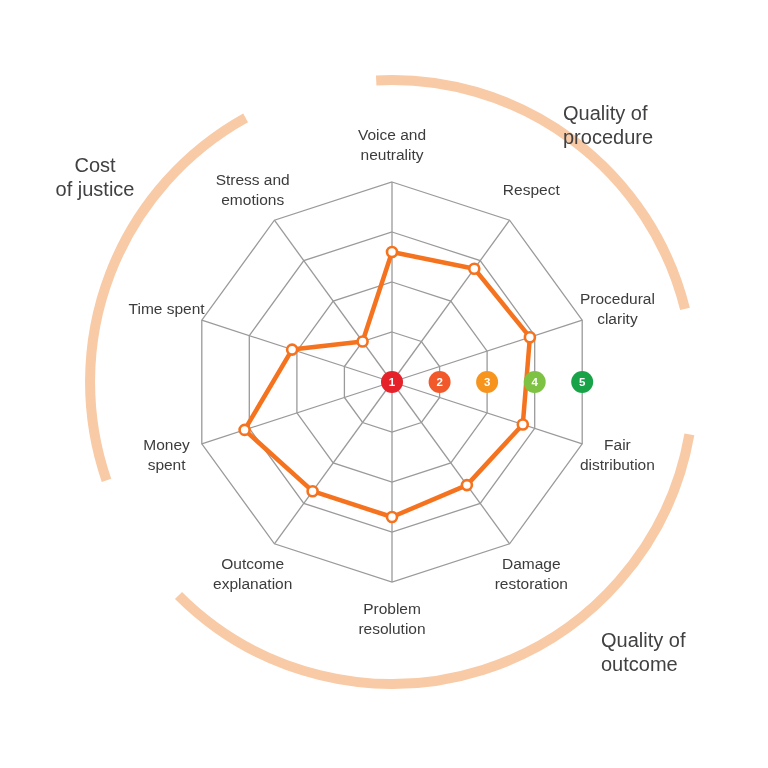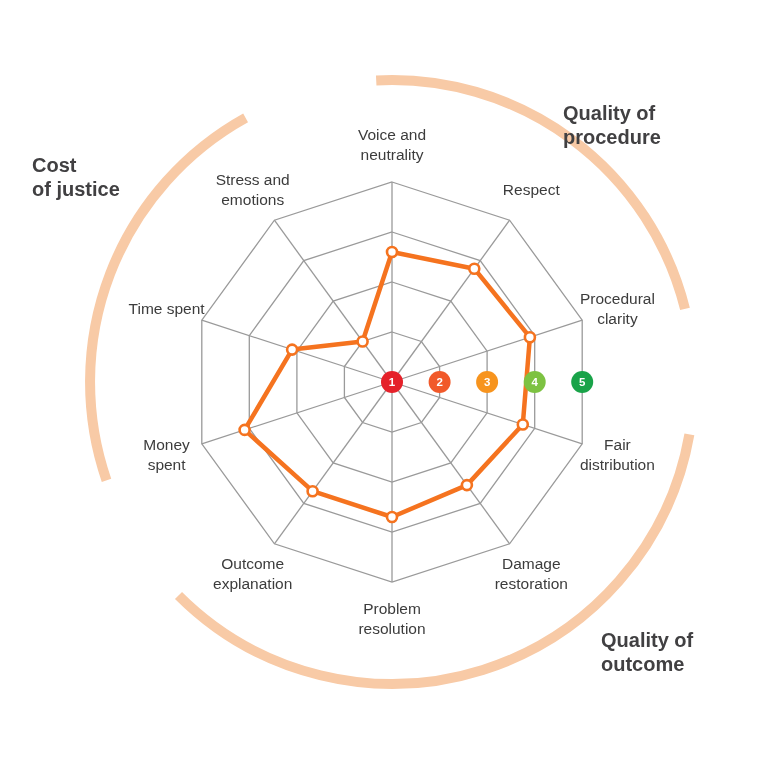--- a/index.html
+++ b/index.html
@@ -1,21 +1,21 @@
 <!DOCTYPE html>
 <html><head>
 <meta charset="utf-8">
 <style>
   html,body{margin:0;padding:0;background:#ffffff;}
   .stage{position:relative;width:768px;height:768px;background:#ffffff;overflow:hidden;
          font-family:"Liberation Sans","DejaVu Sans",sans-serif;}
   svg{position:absolute;left:0;top:0;}
-  .section-label{position:absolute;white-space:pre-line;font-weight:700;font-size:20px;
+  .section-label{position:absolute;white-space:pre-line;font-weight:400;font-size:20px;
                  line-height:24px;color:#414042;}
-  .section-label.cost{left:32px;top:153px;width:160px;text-align:left;}
+  .section-label.cost{left:15px;top:153px;width:160px;text-align:center;}
   .section-label.proc{left:563px;top:101px;}
   .section-label.outc{left:601px;top:628px;}
 </style>
 </head>
 <body>
 
 <div class="stage">
   <svg width="768" height="768" viewBox="0 0 768 768">
     <g id="g-arcs">
         <path d="M 376.2 80.4 A 302 302 0 0 1 685.0 308.9" fill="none" stroke="#f8caa6" stroke-width="10" stroke-linecap="butt"></path>

